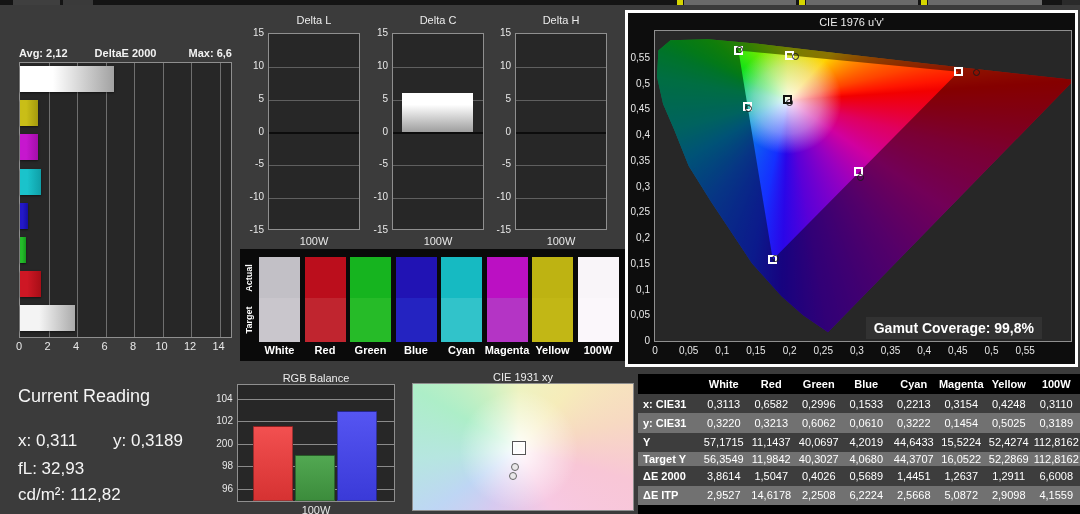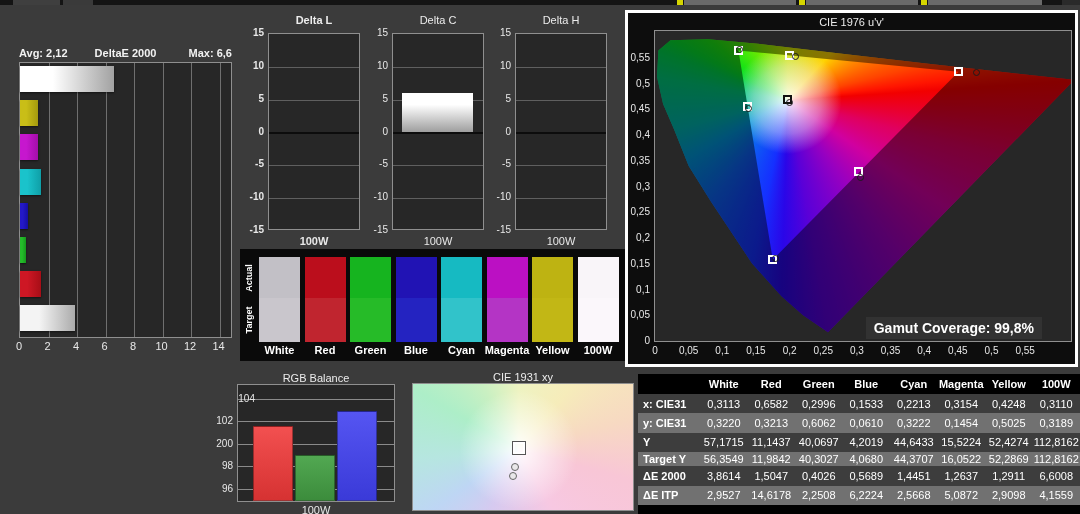--- a/index.html
+++ b/index.html
@@ -80,21 +80,21 @@
         <div class="ticklbl" style="left: 49.027px; top: 0px; width: 16px; text-align: center; font-size: 11px;">4</div>
         <div class="ticklbl" style="left: 77.5405px; top: 0px; width: 16px; text-align: center; font-size: 11px;">6</div>
         <div class="ticklbl" style="left: 106.054px; top: 0px; width: 16px; text-align: center; font-size: 11px;">8</div>
         <div class="ticklbl" style="left: 134.568px; top: 0px; width: 16px; text-align: center; font-size: 11px;">10</div>
         <div class="ticklbl" style="left: 163.081px; top: 0px; width: 16px; text-align: center; font-size: 11px;">12</div>
         <div class="ticklbl" style="left: 191.595px; top: 0px; width: 16px; text-align: center; font-size: 11px;">14</div>
       </div>
   </div>
 
   <div id="delta-charts">
-      <div class="abs" style="left: 244px; top: 14px; width: 116px; height: 235px; font-weight: bold;">
+      <div class="abs" style="left: 244px; top: 14px; width: 116px; height: 235px;">
         <div class="charttitle" style="left: 24px; top: 0px; width: 92px;">Delta L</div>
         <div class="plot" style="left: 24px; top: 19px; width: 92px; height: 197px;">
           <div class="hgrid" style="top: 32.8333px;"></div>
           <div class="hgrid" style="top: 65.6667px;"></div>
           <div class="hgrid" style="top: 98.5px;"></div>
           <div class="hgrid" style="top: 131.333px;"></div>
           <div class="hgrid" style="top: 164.167px;"></div>
           <div class="zero" style="top: 97.5px;"></div>
         </div>
         <div class="ticklbl" style="left: 0px; top: 13px; width: 20px; text-align: right;">15</div>
@@ -228,35 +228,42 @@
         <div class="ticklbl" style="left: 0px; top: 176.25px; width: 22px; text-align: right;">0,25</div>
         <div class="ticklbl" style="left: 0px; top: 150.5px; width: 22px; text-align: right;">0,3</div>
         <div class="ticklbl" style="left: 0px; top: 124.75px; width: 22px; text-align: right;">0,35</div>
         <div class="ticklbl" style="left: 0px; top: 99px; width: 22px; text-align: right;">0,4</div>
         <div class="ticklbl" style="left: 0px; top: 73.25px; width: 22px; text-align: right;">0,45</div>
         <div class="ticklbl" style="left: 0px; top: 47.5px; width: 22px; text-align: right;">0,5</div>
         <div class="ticklbl" style="left: 0px; top: 21.75px; width: 22px; text-align: right;">0,55</div>
       </div>
   </div>
 
+  <div class="abs" style="left:18px;top:386px;width:200px;height:122px;">
+    <div class="reading-title" style="left:0;top:0;">Current Reading</div>
+    <div class="reading-val" style="left:0;top:45px;">x: 0,311</div>
+    <div class="reading-val" style="left:95px;top:45px;">y: 0,3189</div>
+    <div class="reading-val" style="left:0;top:73px;">fL: 32,93</div>
+    <div class="reading-val" style="left:0;top:99px;">cd/m²: 112,82</div>
+  </div>
 
   <div class="abs" style="left:216px;top:372px;width:180px;height:142px;">
     <div class="charttitle" style="left:21px;top:0;width:158px;">RGB Balance</div>
     <div class="plot" id="rgb-plot" style="left:21px;top:12px;width:158px;height:118px;">
         <div class="hgrid" style="top: 13.5146px; background: rgb(138, 138, 138);"></div>
         <div class="hgrid" style="top: 36.0388px; background: rgb(138, 138, 138);"></div>
         <div class="hgrid" style="top: 58.5631px; background: rgb(138, 138, 138);"></div>
         <div class="hgrid" style="top: 81.0874px; background: rgb(138, 138, 138);"></div>
         <div class="hgrid" style="top: 103.612px; background: rgb(138, 138, 138);"></div>
         <div style="position: absolute; left: 15px; width: 40px; top: 40.5437px; height: 75.4563px; background: linear-gradient(rgb(242, 80, 80), rgb(214, 50, 50)); border: 1px solid rgba(0, 0, 0, 0.35); box-sizing: border-box;"></div>
         <div style="position: absolute; left: 57px; width: 40px; top: 69.8252px; height: 46.1748px; background: linear-gradient(rgb(82, 168, 82), rgb(60, 140, 60)); border: 1px solid rgba(0, 0, 0, 0.35); box-sizing: border-box;"></div>
         <div style="position: absolute; left: 99px; width: 40px; top: 25.9029px; height: 90.0971px; background: linear-gradient(rgb(85, 85, 242), rgb(58, 58, 216)); border: 1px solid rgba(0, 0, 0, 0.35); box-sizing: border-box;"></div>
       </div>
     <div class="abs" id="rgb-yticks" style="left:0;top:12px;width:19px;height:118px;">
-        <div class="ticklbl" style="left: 0px; top: 8.51456px; width: 17px; text-align: right; margin-left: 22px;">104</div>
+        <div class="ticklbl" style="left: 0px; top: 8.51456px; width: 17px; ">104</div>
         <div class="ticklbl" style="left: 0px; top: 31.0388px; width: 17px; text-align: right;">102</div>
         <div class="ticklbl" style="left: 0px; top: 53.5631px; width: 17px; text-align: right;">200</div>
         <div class="ticklbl" style="left: 0px; top: 76.0874px; width: 17px; text-align: right;">98</div>
         <div class="ticklbl" style="left: 0px; top: 98.6117px; width: 17px; text-align: right;">96</div>
       </div>
     <div class="ticklbl" style="left:21px;top:132px;width:158px;text-align:center;font-size:11px;">100W</div>
   </div>
 
   <div class="abs" style="left:412px;top:371px;width:264px;height:141px;">
     <div class="charttitle" style="left:0;top:0;width:222px;">CIE 1931 xy</div>

